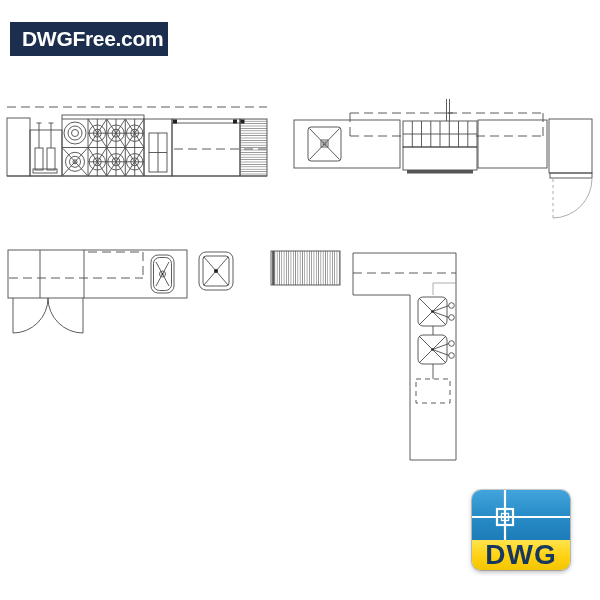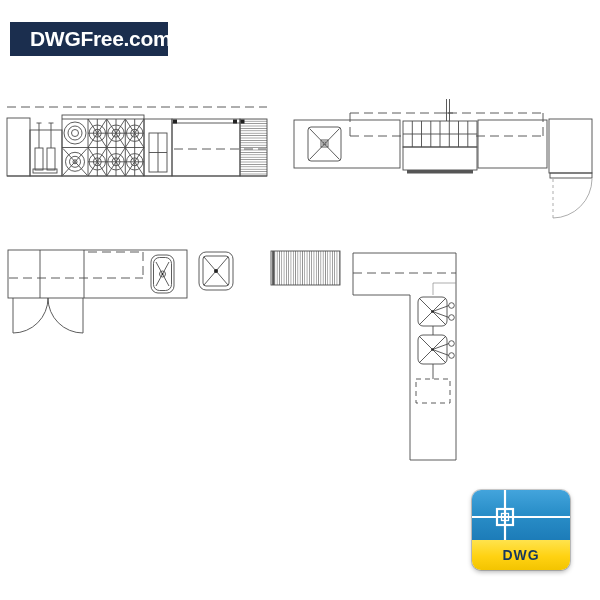--- a/index.html
+++ b/index.html
@@ -4,21 +4,21 @@
 <style>
   html,body{margin:0;padding:0;}
   body{
     width:600px;height:600px;position:relative;background:#ffffff;
     font-family:"Liberation Sans",sans-serif;overflow:hidden;
   }
   
   .logo{
     position:absolute;left:10px;top:22px;width:158px;height:34px;
     background:#1b2e4e;color:#ffffff;font-weight:bold;font-size:21px;
-    line-height:34px;padding-left:20px;box-sizing:border-box;letter-spacing:-0.3px;
+    line-height:34px;padding-left:12px;box-sizing:border-box;letter-spacing:-0.3px;
   }
   
   svg.cad{
     position:absolute;left:0;top:0;
     fill:none;stroke:#4b4b4b;stroke-width:0.9;
   }
   .dash-l{stroke-dasharray:9 5;}
   .dash-m{stroke-dasharray:5 4;}
   .dash-s{stroke-dasharray:3 3;}
   .thin{stroke-width:0.7;stroke:#8a8a8a;}
@@ -31,21 +31,21 @@
   }
   .badge-blue{
     height:50px;position:relative;
     background:linear-gradient(180deg,#43a4dc 0%,#2a8fc9 45%,#1d7cb8 100%);
   }
   .badge-yellow{
     height:30px;display:flex;align-items:center;justify-content:center;
     background:linear-gradient(180deg,#ffe34d 0%,#ffd212 55%,#f3c400 100%);
   }
   .badge-label{
-    color:#16375e;font-weight:bold;font-size:14px;letter-spacing:1px;
+    color:#16375e;font-weight:bold;font-size:28px;letter-spacing:1px;
   }
 </style>
 </head>
 <body>
 
 <div class="logo">
   <span>DWGFree.com</span>
 </div>
 
 <svg class="cad" width="600" height="600" viewBox="0 0 600 600">

